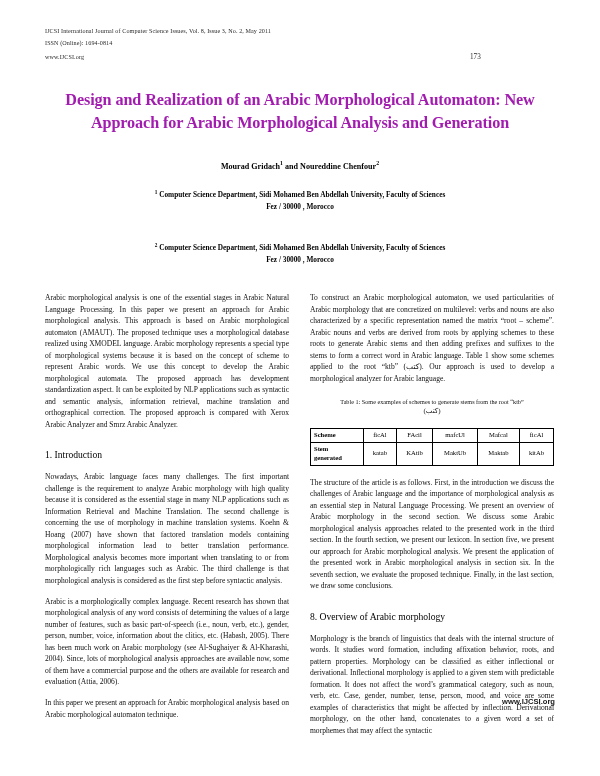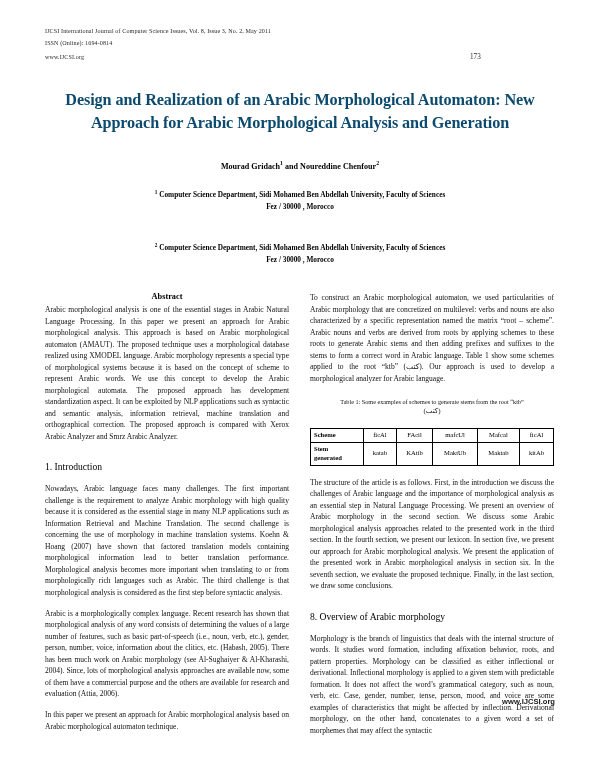--- a/index.html
+++ b/index.html
@@ -43,21 +43,21 @@
   }
 
   
   .title {
     margin: 25px 8px 0 8px;
     text-align: center;
     font-size: 16.2px;
     font-weight: bold;
     line-height: 1.42;
     letter-spacing: -0.1px;
-    color: #0c4a6e;
+    color: #a21caf;
   }
 
   
   .authors {
     margin-top: 27px;
     text-align: center;
     font-size: 8.1px;
     font-weight: bold;
     color: #000;
   }
@@ -202,21 +202,20 @@
 
   <div class="affil second">
     <div><sup>2</sup> <span>Computer Science Department, Sidi Mohamed Ben Abdellah University, Faculty of Sciences</span></div>
     <div>Fez / 30000 , Morocco</div>
   </div>
 
   <div class="columns">
 
     <div class="col">
 
-      <div class="sec-center">Abstract</div>
       <p class="body">Arabic morphological analysis is one of the essential stages in Arabic Natural Language Processing. In this paper we present an approach for Arabic morphological analysis. This approach is based on Arabic morphological automaton (AMAUT). The proposed technique uses a morphological database realized using XMODEL language. Arabic morphology represents a special type of morphological systems because it is based on the concept of scheme to represent Arabic words. We use this concept to develop the Arabic morphological automata. The proposed approach has development standardization aspect. It can be exploited by NLP applications such as syntactic and semantic analysis, information retrieval, machine translation and orthographical correction. The proposed approach is compared with Xerox Arabic Analyzer and Smrz Arabic Analyzer.</p>
 
 
       <h2 class="sec">1. Introduction</h2>
       <p class="body">Nowadays, Arabic language faces many challenges. The first important challenge is the requirement to analyze Arabic morphology with high quality because it is considered as the essential stage in many NLP applications such as Information Retrieval and Machine Translation. The second challenge is concerning the use of morphology in machine translation systems. Koehn &amp; Hoang (2007) have shown that factored translation models containing morphological information lead to better translation performance. Morphological analysis becomes more important when translating to or from morphologically rich languages such as Arabic. The third challenge is that morphological analysis is considered as the first step before syntactic analysis.</p>
       <p class="body">Arabic is a morphologically complex language. Recent research has shown that morphological analysis of any word consists of determining the values of a large number of features, such as basic part-of-speech (i.e., noun, verb, etc.), gender, person, number, voice, information about the clitics, etc. (Habash, 2005). There has been much work on Arabic morphology (see Al-Sughaiyer &amp; Al-Kharashi, 2004). Since, lots of morphological analysis approaches are available now, some of them have a commercial purpose and the others are available for research and evaluation (Attia, 2006).</p>
       <p class="body">In this paper we present an approach for Arabic morphological analysis based on Arabic morphological automaton technique.</p>
     </div>
 
     <div class="col">

